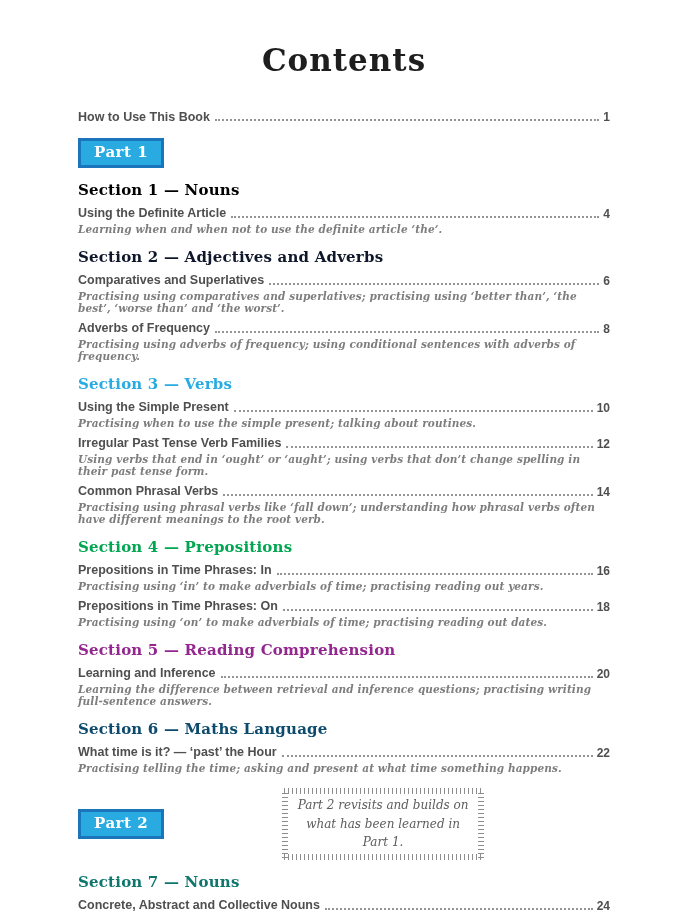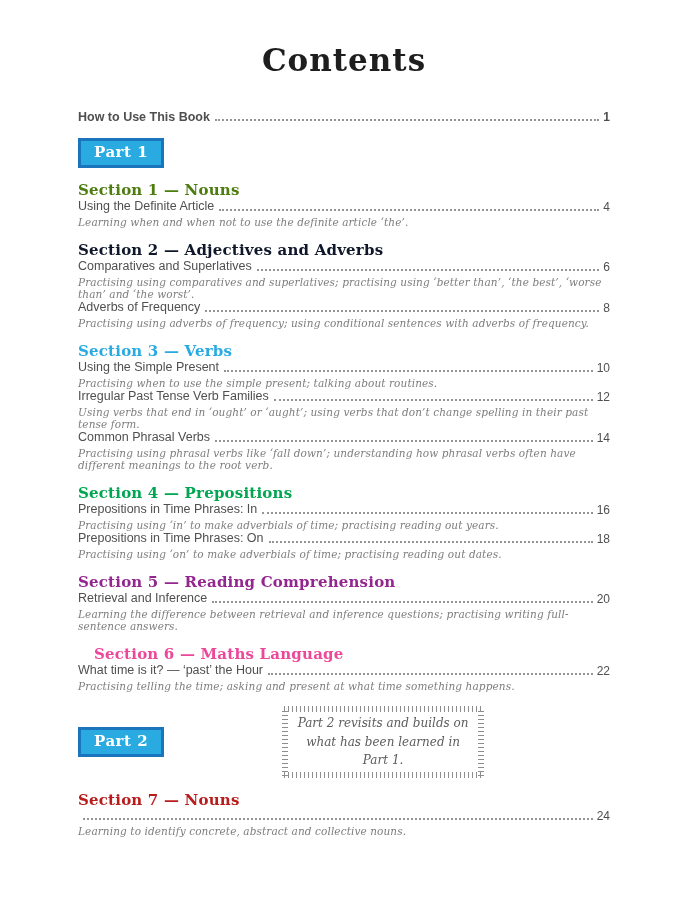--- a/index.html
+++ b/index.html
@@ -61,21 +61,21 @@
   }
   .section { margin-top: 13px; }
   .section-heading {
     font-family: "DejaVu Serif", serif;
     font-weight: bold;
     font-size: 15px;
     line-height: 17px;
     margin-top: 14px;
     letter-spacing: 0.2px;
   }
-  .entry { margin-top: 0; }
+  .entry { margin-top: 7px; font-weight: bold; }
   .entry .toc-title { line-height: 15px; }
   .entry-desc {
     margin-top: 2px;
     font-family: "DejaVu Serif", serif;
     font-style: italic;
     font-size: 10.5px;
     line-height: 12px;
     color: #7d7d7d;
     letter-spacing: 0.1px;
   }
@@ -118,21 +118,21 @@
       <span class="toc-title">How to Use This Book</span>
       <span class="leader"></span>
       <span class="toc-page">1</span>
     </div>
 
     <div class="part-row">
       <span class="part-badge">Part 1</span>
     </div>
 
     <div class="section">
-      <div class="section-heading" style="color: #4d7c0f;">Section 1 — Nouns</div>
+      <div class="section-heading" style="color: #000000;">Section 1 — Nouns</div>
       <div class="entry">
         <div class="toc-line">
           <span class="toc-title">Using the Definite Article</span>
           <span class="leader"></span>
           <span class="toc-page">4</span>
         </div>
         <div class="entry-desc">Learning when and when not to use the definite article ‘the’.</div>
       </div>
     </div>
 
@@ -201,30 +201,30 @@
           <span class="toc-page">18</span>
         </div>
         <div class="entry-desc">Practising using ‘on’ to make adverbials of time; practising reading out dates.</div>
       </div>
     </div>
 
     <div class="section">
       <div class="section-heading" style="color: rgb(147, 39, 143);">Section 5 — Reading Comprehension</div>
       <div class="entry">
         <div class="toc-line">
-          <span class="toc-title">Retrieval and Inference</span>
+          <span class="toc-title">Learning and Inference</span>
           <span class="leader"></span>
           <span class="toc-page">20</span>
         </div>
         <div class="entry-desc">Learning the difference between retrieval and inference questions; practising writing full-sentence answers.</div>
       </div>
     </div>
 
     <div class="section">
-      <div class="section-heading" style="color: #ec4899; margin-left: 16px;">Section 6 — Maths Language</div>
+      <div class="section-heading" style="color: #0c4a6e;">Section 6 — Maths Language</div>
       <div class="entry">
         <div class="toc-line">
           <span class="toc-title">What time is it? — ‘past’ the Hour</span>
           <span class="leader"></span>
           <span class="toc-page">22</span>
         </div>
         <div class="entry-desc">Practising telling the time; asking and present at what time something happens.</div>
       </div>
     </div>
 
@@ -236,23 +236,24 @@
         <span class="stitch-v stitch-left"></span>
         <span class="stitch-v stitch-right"></span>
         <div class="note-text">
           <div>Part 2 revisits and builds on</div>
           <div>what has been learned in Part 1.</div>
         </div>
       </div>
     </div>
 
     <div class="section">
-      <div class="section-heading" style="color: #b91c1c;">Section 7 — Nouns</div>
-      <div class="entry">
-        <div class="toc-line">
+      <div class="section-heading" style="color: #0f766e;">Section 7 — Nouns</div>
+      <div class="entry">
+        <div class="toc-line">
+          <span class="toc-title">Concrete, Abstract and Collective Nouns</span>
           <span class="leader"></span>
           <span class="toc-page">24</span>
         </div>
         <div class="entry-desc">Learning to identify concrete, abstract and collective nouns.</div>
       </div>
     </div>
 
   </div>
 </div>
 

